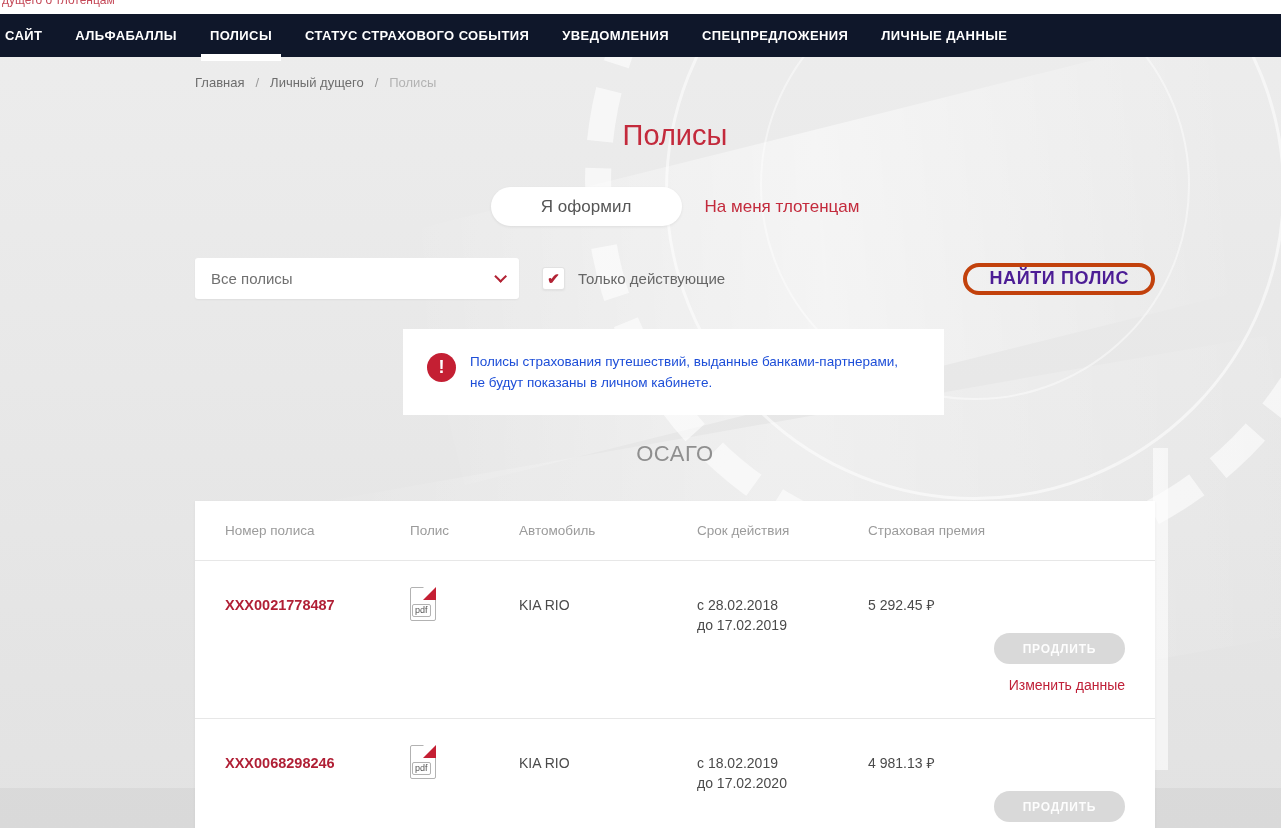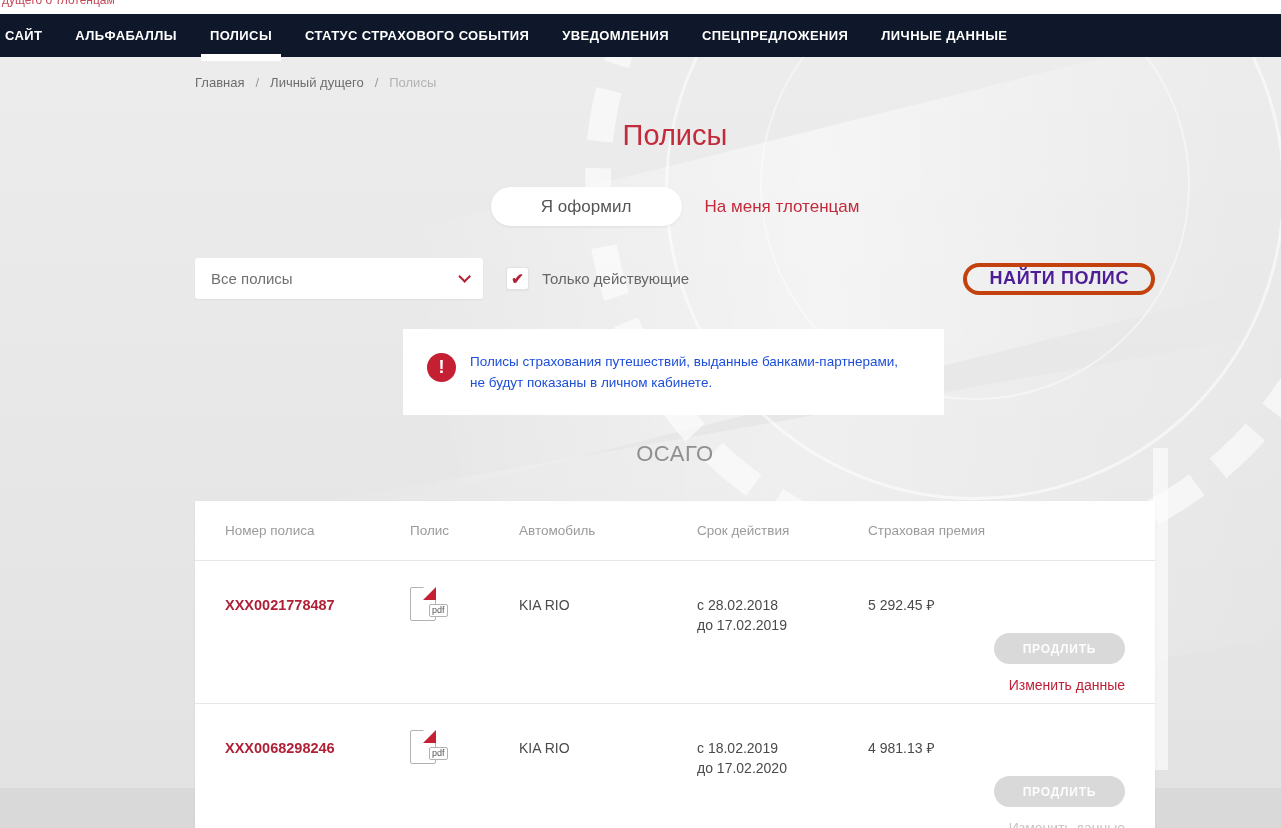--- a/index.html
+++ b/index.html
@@ -48,21 +48,21 @@
   .breadcrumb .current { color:#b3b3b3; }
 
   .page-title { text-align:center; margin-top:29px; font-size:29px; font-weight:400; color:#c32a3c; }
 
   .tab-row { margin-top:35px; display:flex; justify-content:center; align-items:center; gap:23px; }
   .tab-pill { width:191px; height:39px; background:#fff; border-radius:20px; display:flex; align-items:center;
     justify-content:center; font-size:17px; color:#555; box-shadow:0 1px 3px rgba(0,0,0,.07); cursor:pointer; }
   .tab-link { font-size:17px; color:#c32a3c; cursor:pointer; }
 
   .filter-row { margin-top:32px; display:flex; align-items:center; }
-  .select-box { width:288px; height:41px; background:#fff; border-radius:3px; display:flex; align-items:center;
+  .select-box { width:324px; height:41px; background:#fff; border-radius:3px; display:flex; align-items:center;
     padding:0 16px; font-size:15px; color:#707070; justify-content:space-between; cursor:pointer;
     box-shadow:0 1px 2px rgba(0,0,0,.05); }
   .chevron { width:9px; height:9px; border-right:2px solid #b22234; border-bottom:2px solid #b22234;
     transform:rotate(45deg) translateY(-3px); }
   .checkbox-wrap { display:flex; align-items:center; margin-left:23px; gap:13px; cursor:pointer; }
   .checkbox { width:23px; height:23px; background:#fff; border:1px solid #e2e2e2; border-radius:3px;
     display:flex; align-items:center; justify-content:center; color:#b22234; font-size:15px; font-weight:700;
     box-shadow:0 1px 2px rgba(0,0,0,.05); }
   .checkbox-label { font-size:15px; color:#666; }
   .find-btn { margin-left:auto; height:32px; padding:0 22px; border:4px solid #c2410c; border-radius:16px;
@@ -76,31 +76,31 @@
   .notice-text { font-size:13.5px; color:#1d4ed8; line-height:21px; max-width:440px; }
 
   .section-title { text-align:center; margin-top:26px; font-size:22px; color:#8f8f8f; letter-spacing:.5px; }
 
   
   .card { margin-top:34px; background:#fff; box-shadow:0 1px 3px rgba(0,0,0,.05); }
   .trow { display:grid; grid-template-columns:185px 109px 178px 171px 125px 1fr; padding:0 30px; align-items:start; }
   .thead { height:60px; border-bottom:1px solid #e7e7e7; align-items:center; display:grid;
     grid-template-columns:185px 109px 178px 171px 125px 1fr; padding:0 30px; }
   .th { font-size:13.5px; color:#9b9b9b; }
-  .tbody-row { padding-top:26px; padding-bottom:10px; border-bottom:1px solid #e7e7e7; min-height:111px; }
+  .tbody-row { padding-top:26px; padding-bottom:25px; border-bottom:1px solid #e7e7e7; min-height:111px; }
   .tbody-row:last-child { border-bottom:none; min-height:105px; }
   .cell-text { margin-top:8px; font-size:14px; color:#4a4a4a; line-height:20px; }
   .policy-num { font-weight:700; color:#b01f35; font-size:14.5px; cursor:pointer; }
   .pdf-icon { width:26px; height:34px; background:#fff; border:1px solid #b2b2b2; border-radius:2px;
     position:relative; cursor:pointer; }
   .pdf-icon .fold-mask { position:absolute; top:-1px; right:-1px; width:0; height:0;
     border-style:solid; border-width:0 13px 13px 0; border-color:#fff #fff transparent transparent; }
   .pdf-icon .fold { position:absolute; top:-1px; right:-1px; width:0; height:0;
     border-style:solid; border-width:0 0 13px 13px; border-color:transparent transparent #c41f33 transparent; }
-  .pdf-icon .pdf-label { position:absolute; left:18px; bottom:3px; font-size:9px; color:#555;
+  .pdf-icon .pdf-label { position:absolute; left:1px; bottom:3px; font-size:9px; color:#555;
     border:1px solid #b2b2b2; border-radius:2px; padding:0 2px; line-height:11px; background:#fff; }
   .action-cell { display:flex; flex-direction:column; align-items:flex-end; gap:13px; }
   .renew-btn { width:131px; height:31px; border:none; border-radius:16px; background:#d9d9d9;
     color:rgba(255,255,255,.95); font-size:12px; font-weight:700; letter-spacing:.8px; cursor:pointer;
     font-family:inherit;margin-top:46px; }
   .edit-link { font-size:14px; color:#bf2038; cursor:pointer; }
   .edit-link.muted { color:#c6c6c6; }
 </style>
 </head>
 <body>

